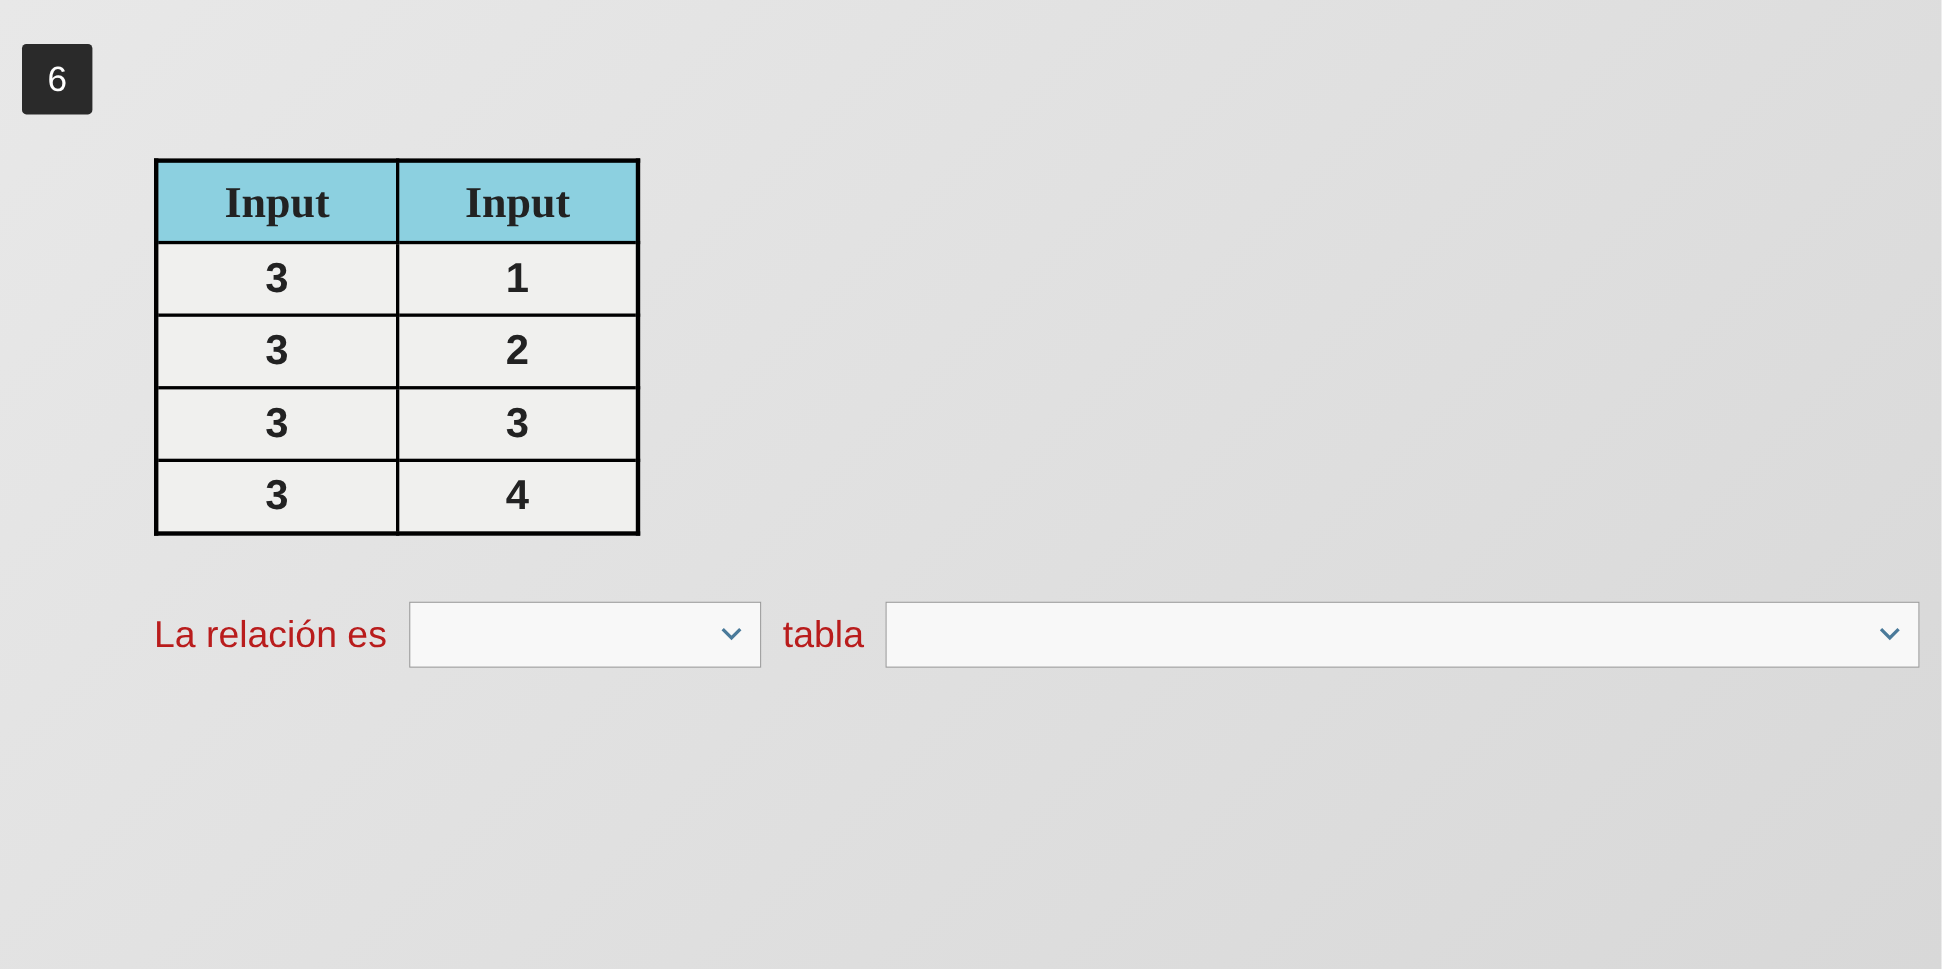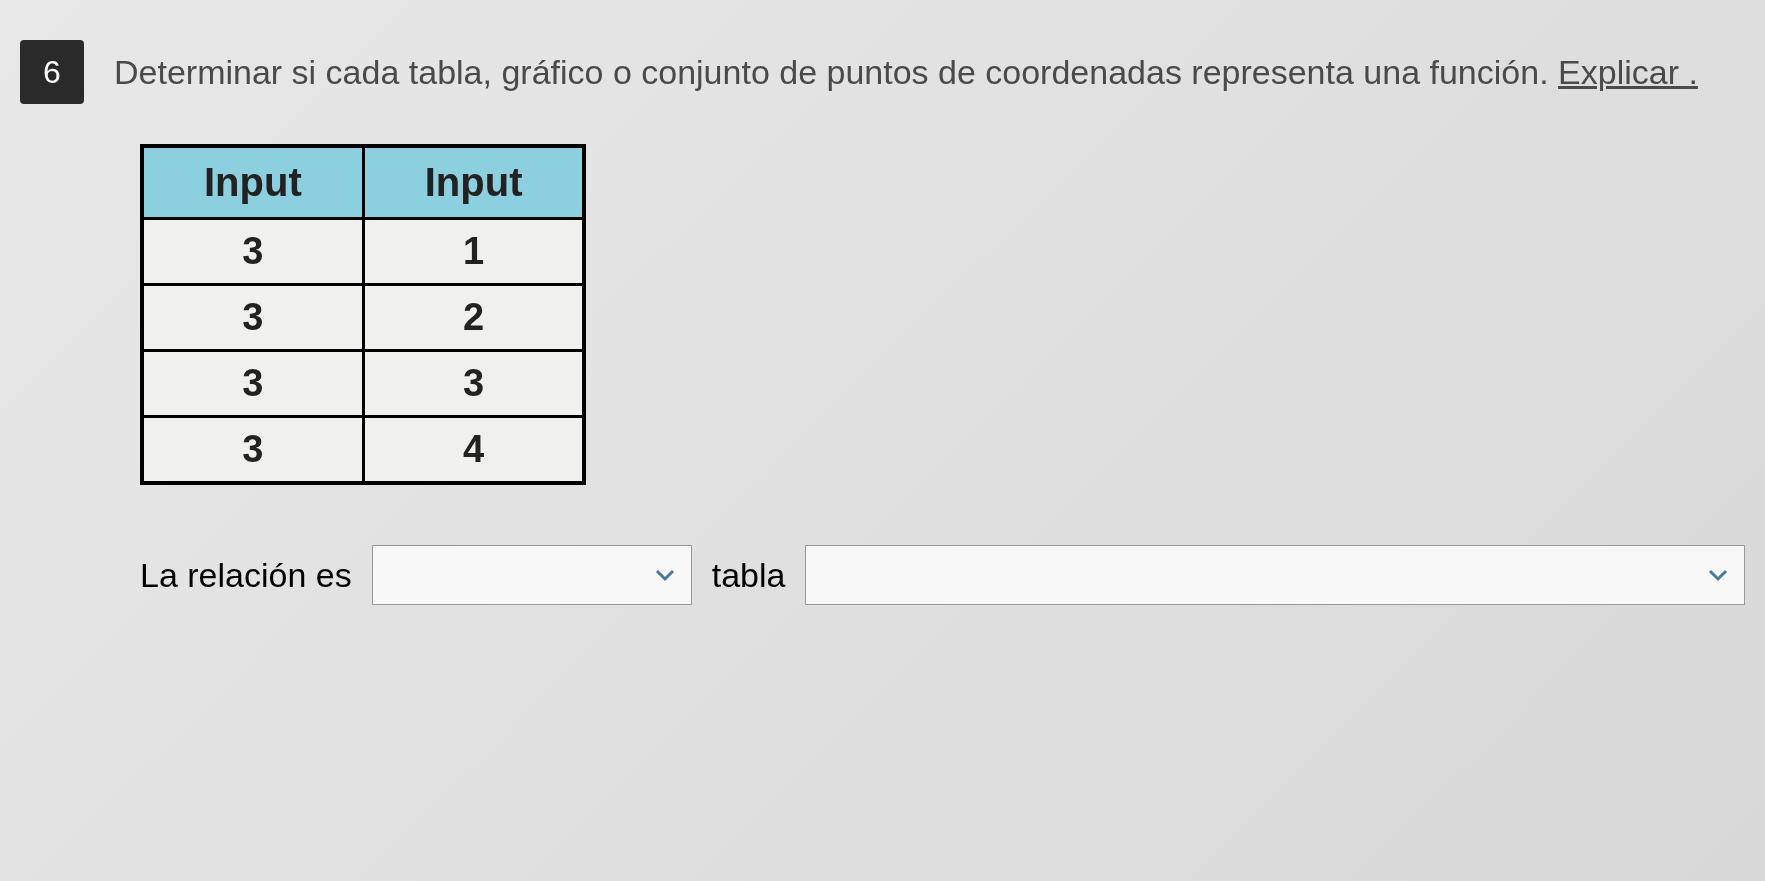--- a/index.html
+++ b/index.html
@@ -60,38 +60,39 @@
     }
     
     .data-table th {
       background: #8cd0e0;
       border: 3px solid #000;
       padding: 12px 60px;
       font-size: 40px;
       font-weight: bold;
       color: #222;
       text-align: left;
+      font-family: Liberation Serif, serif;
     }
     
     .data-table td {
       border: 3px solid #000;
       padding: 10px 60px;
       font-size: 38px;
       font-weight: bold;
       color: #222;
       text-align: center;
       background: #f0f0ee;
     }
     
     .answer-row {
       display: flex;
       align-items: center;
       gap: 20px;
       font-size: 34px;
-      color: #000000;
+      color: #b91c1c;
     }
     
     .dropdown {
       border: 1px solid #999;
       background: #f8f8f8;
       height: 60px;
       display: flex;
       align-items: center;
       justify-content: flex-end;
       padding: 0 16px;
@@ -111,23 +112,20 @@
       color: #4a7a9a;
       font-size: 24px;
     }
   </style>
 </head>
 <body>
 
 <div class="question-header">
   <div class="question-number">
     <span>6</span>
-  </div>
-  <div class="question-text">
-    <span>Determinar si cada tabla, gráfico o conjunto de puntos de coordenadas representa una función. </span><span class="explain-link">Explicar .</span>
   </div>
 </div>
 
 <div class="content-area">
 
   <table class="data-table">
     <thead>
       <tr>
         <th>Input</th>
         <th>Input</th>

